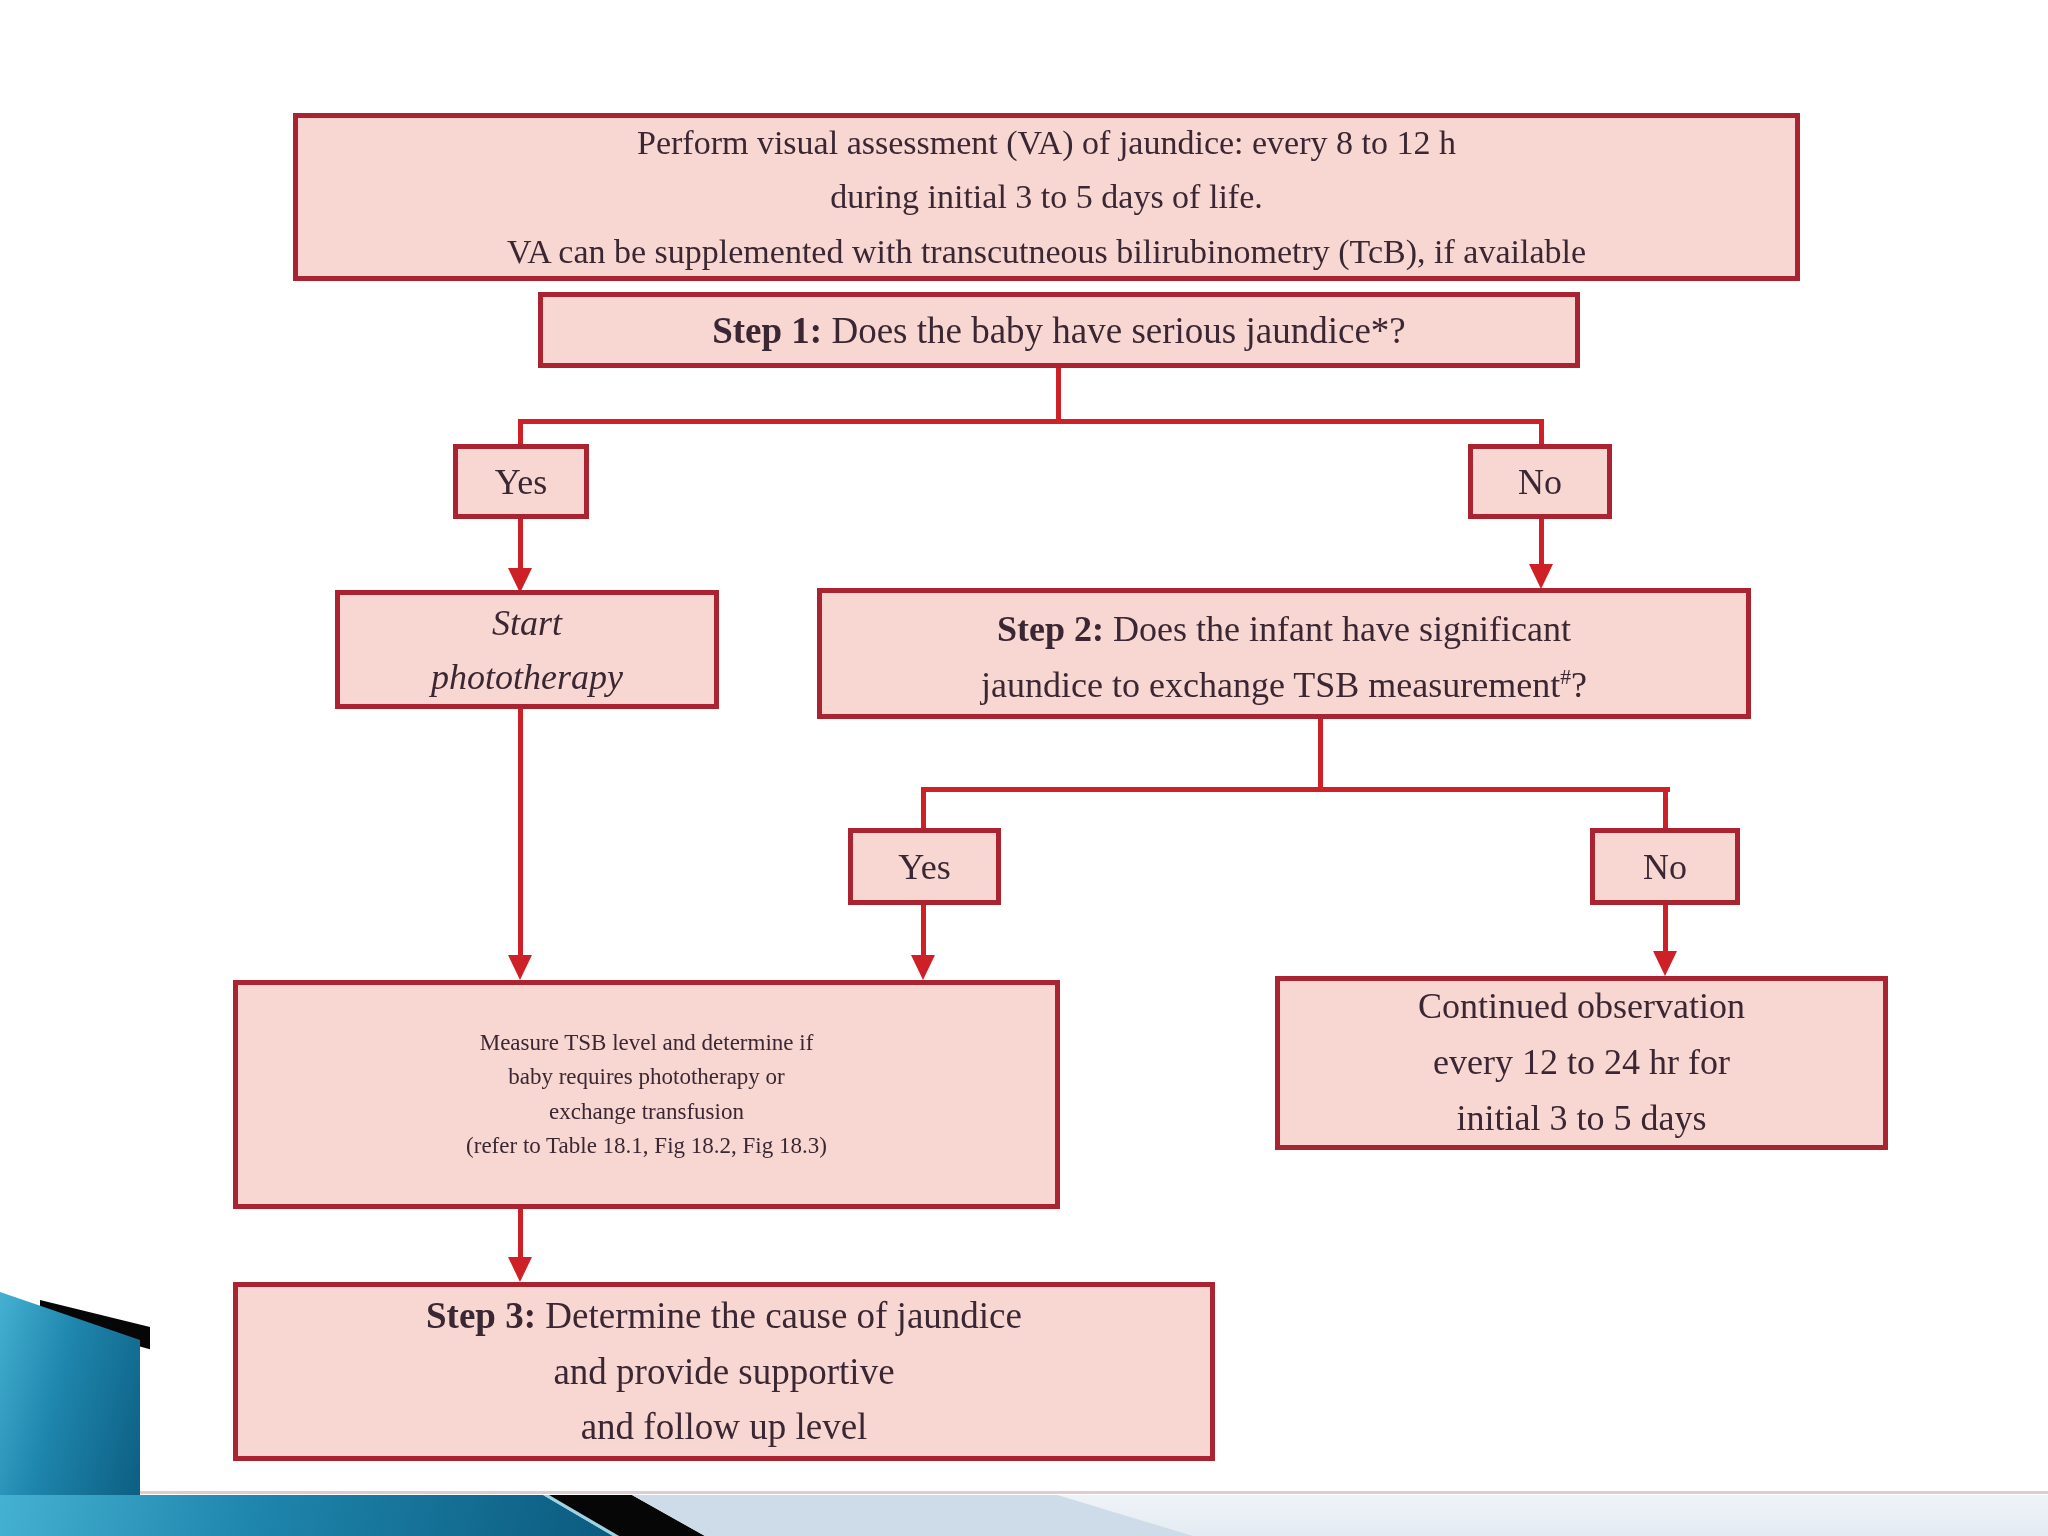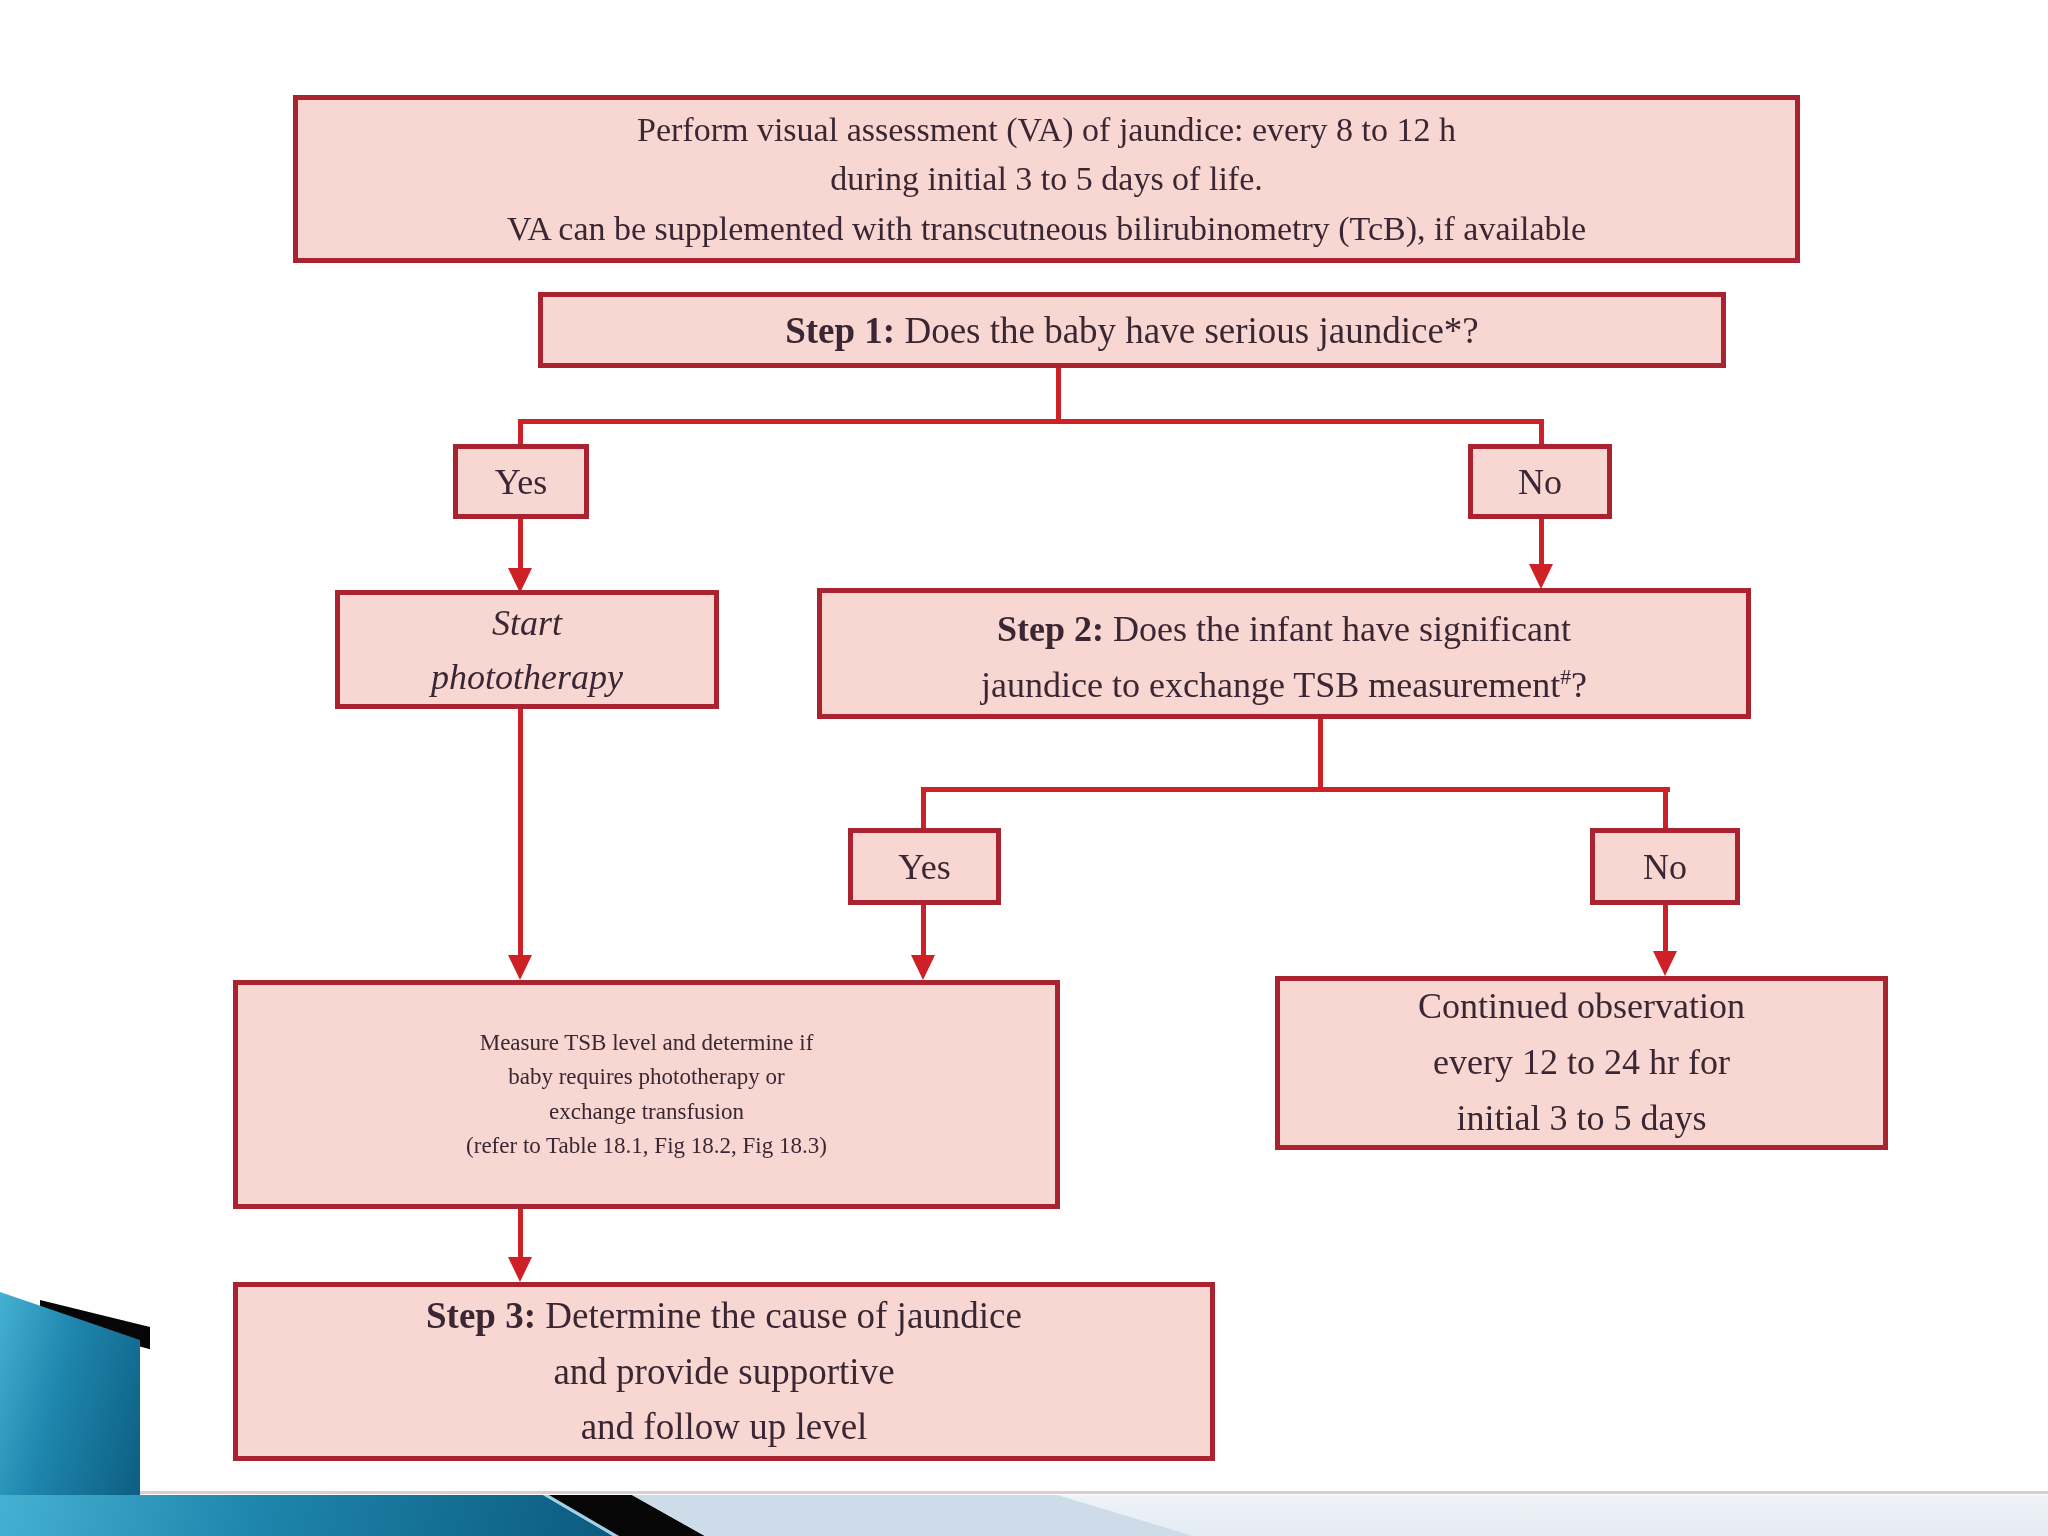--- a/index.html
+++ b/index.html
@@ -37,27 +37,27 @@
     background:linear-gradient(to bottom,#eef3f8,#e4ebf2);}
   .wedge{position:absolute;}
   .teal-grad{background:linear-gradient(105deg,#45b1d2 0%,#1f86ad 40%,#0b5a7e 100%);}
   .faintline{position:absolute;left:110px;top:1491px;width:1938px;height:3px;background:#ddccd1;}
 </style>
 </head>
 <body>
 
 <div class="stage">
 
-  <div class="fbox" style="left:293px;top:95px;width:1507px;height:168px;font-size:34px;line-height:1.45;">
+  <div class="fbox" style="left:293px;top:113px;width:1507px;height:168px;font-size:34px;line-height:1.45;justify-content:space-between;">
     <div class="ln">Perform visual assessment (VA) of jaundice: every 8 to 12 h</div>
     <div class="ln">during initial 3 to 5 days of life.</div>
     <div class="ln" style="">VA can be supplemented with transcutneous bilirubinometry (TcB), if available</div>
   </div>
 
-  <div class="fbox" style="left:538px;top:292px;width:1188px;height:76px;font-size:37px;text-align:center;">
+  <div class="fbox" style="left:538px;top:292px;width:1042px;height:76px;font-size:37px;text-align:center;">
     <div class="ln"><span class="b">Step 1:</span><span> Does the baby have serious jaundice*?</span></div>
   </div>
 
   <div class="vline" style="left:1056px;top:368px;height:56px;"></div>
   <div class="hline" style="left:518px;top:419px;width:1026px;"></div>
   <div class="vline" style="left:518px;top:419px;height:27px;"></div>
   <div class="vline" style="left:1539px;top:419px;height:27px;"></div>
 
   <div class="fbox" style="left:453px;top:444px;width:136px;height:75px;font-size:36px;">
     <div class="ln">Yes</div>

